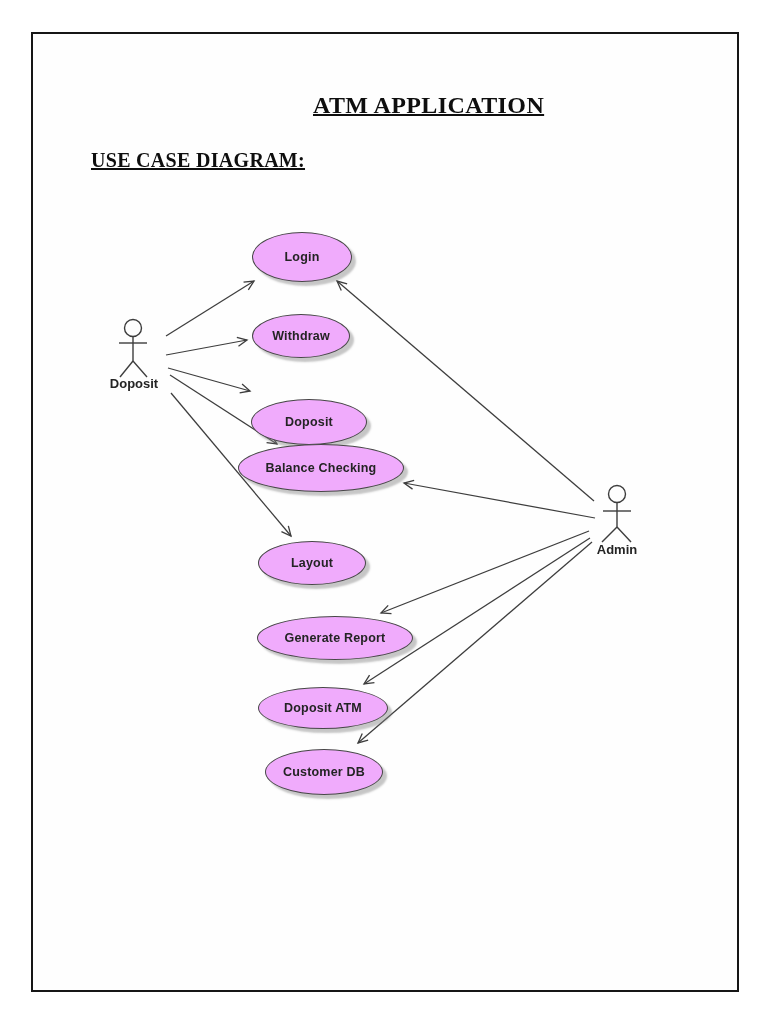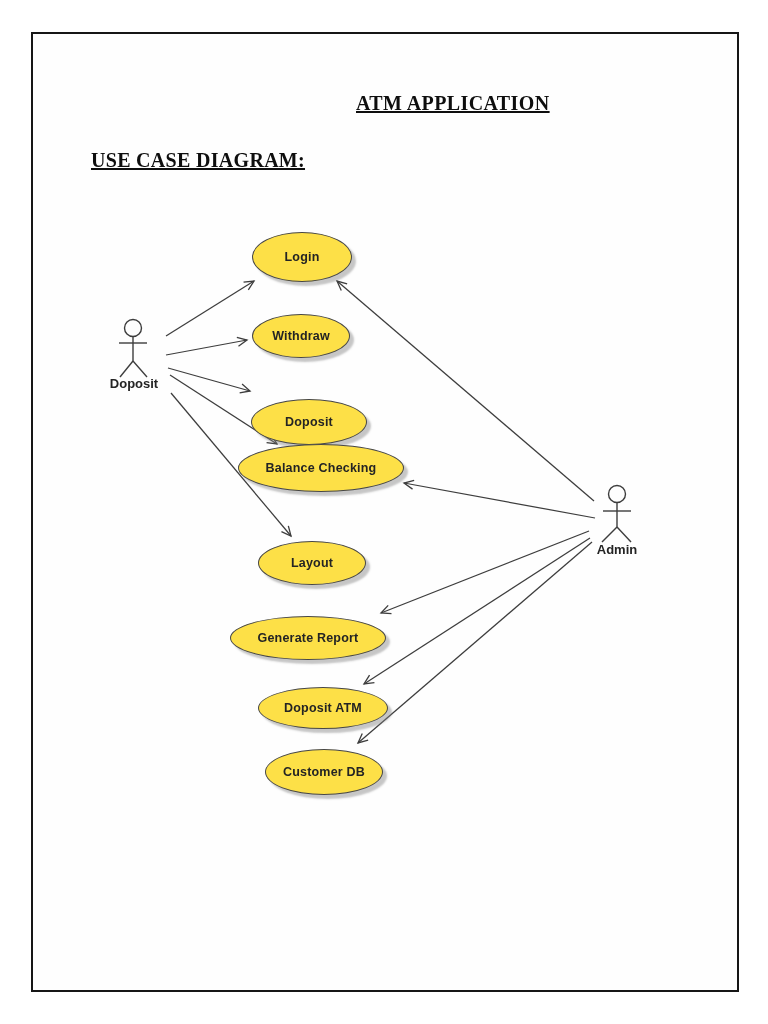--- a/index.html
+++ b/index.html
@@ -6,33 +6,33 @@
   body{
     position:relative;width:768px;height:1024px;overflow:hidden;
     font-family:"Liberation Sans",sans-serif;color:#1f1f1f;
   }
   .page{
     position:absolute;left:31px;top:32px;width:708px;height:960px;
     box-sizing:border-box;border:2px solid #161616;background:#fefefe;
   }
   .doc-title{
     position:absolute;left:313px;top:92px;
-    font-family:"Liberation Serif",serif;font-weight:bold;font-size:20px;
+    font-family:"Liberation Serif",serif;font-weight:bold;font-size:24px;
     color:#0e0e0e;text-decoration:underline;text-decoration-thickness:2px;
-    letter-spacing:.4px;white-space:nowrap;margin-left:43px;
+    letter-spacing:.4px;white-space:nowrap;
   }
   .doc-subtitle{
     position:absolute;left:91px;top:113px;
     font-family:"Liberation Serif",serif;font-weight:bold;font-size:20px;
     color:#0e0e0e;text-decoration:underline;text-decoration-thickness:2px;
     letter-spacing:.3px;white-space:nowrap;margin-top:36px;
   }
   svg.diagram-lines{position:absolute;left:0;top:0;width:768px;height:1024px;}
   .usecase{
-    position:absolute;box-sizing:border-box;background:#fde047;
+    position:absolute;box-sizing:border-box;background:#f0abfc;
     border:1.5px solid #474747;border-radius:50%;
     box-shadow:4px 4px 2px rgba(130,130,130,.45);
     display:flex;align-items:center;justify-content:center;
   }
   .usecase span{
     font-weight:bold;font-size:12.5px;color:#242424;white-space:nowrap;
     letter-spacing:.2px;
   }
   .actor-label{
     position:absolute;font-weight:bold;font-size:13px;color:#242424;
@@ -95,21 +95,21 @@
 </div>
 <div class="usecase" style="left:251px;top:399px;width:116px;height:46px">
   <span>Doposit</span>
 </div>
 <div class="usecase" style="left:238px;top:444px;width:166px;height:48px">
   <span>Balance Checking</span>
 </div>
 <div class="usecase" style="left:258px;top:541px;width:108px;height:44px">
   <span>Layout</span>
 </div>
-<div class="usecase" style="left:230px;top:616px;width:156px;height:44px">
+<div class="usecase" style="left:257px;top:616px;width:156px;height:44px">
   <span>Generate Report</span>
 </div>
 <div class="usecase" style="left:258px;top:687px;width:130px;height:42px">
   <span>Doposit ATM</span>
 </div>
 <div class="usecase" style="left:265px;top:749px;width:118px;height:46px">
   <span>Customer DB</span>
 </div>
 
 <div class="actor-label" style="left:94px;top:376px;width:80px">Doposit</div>

